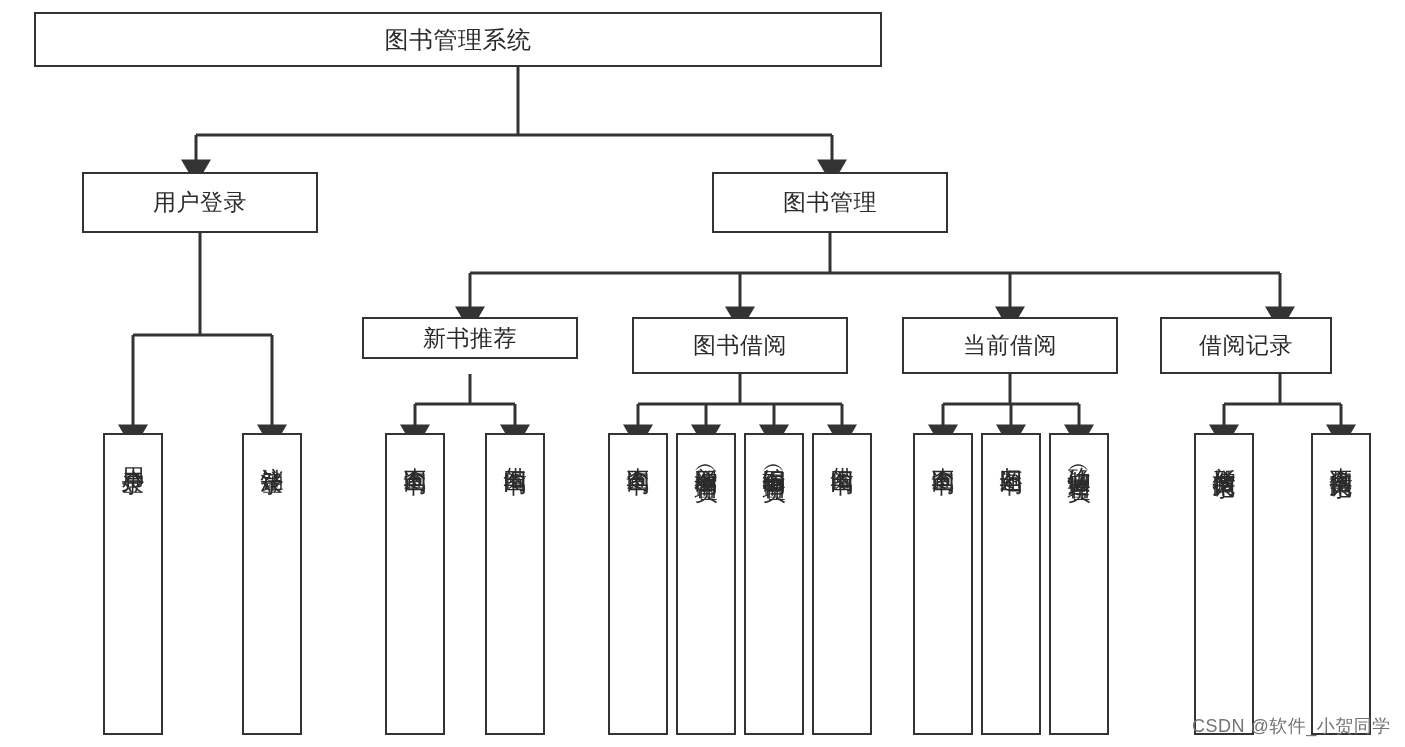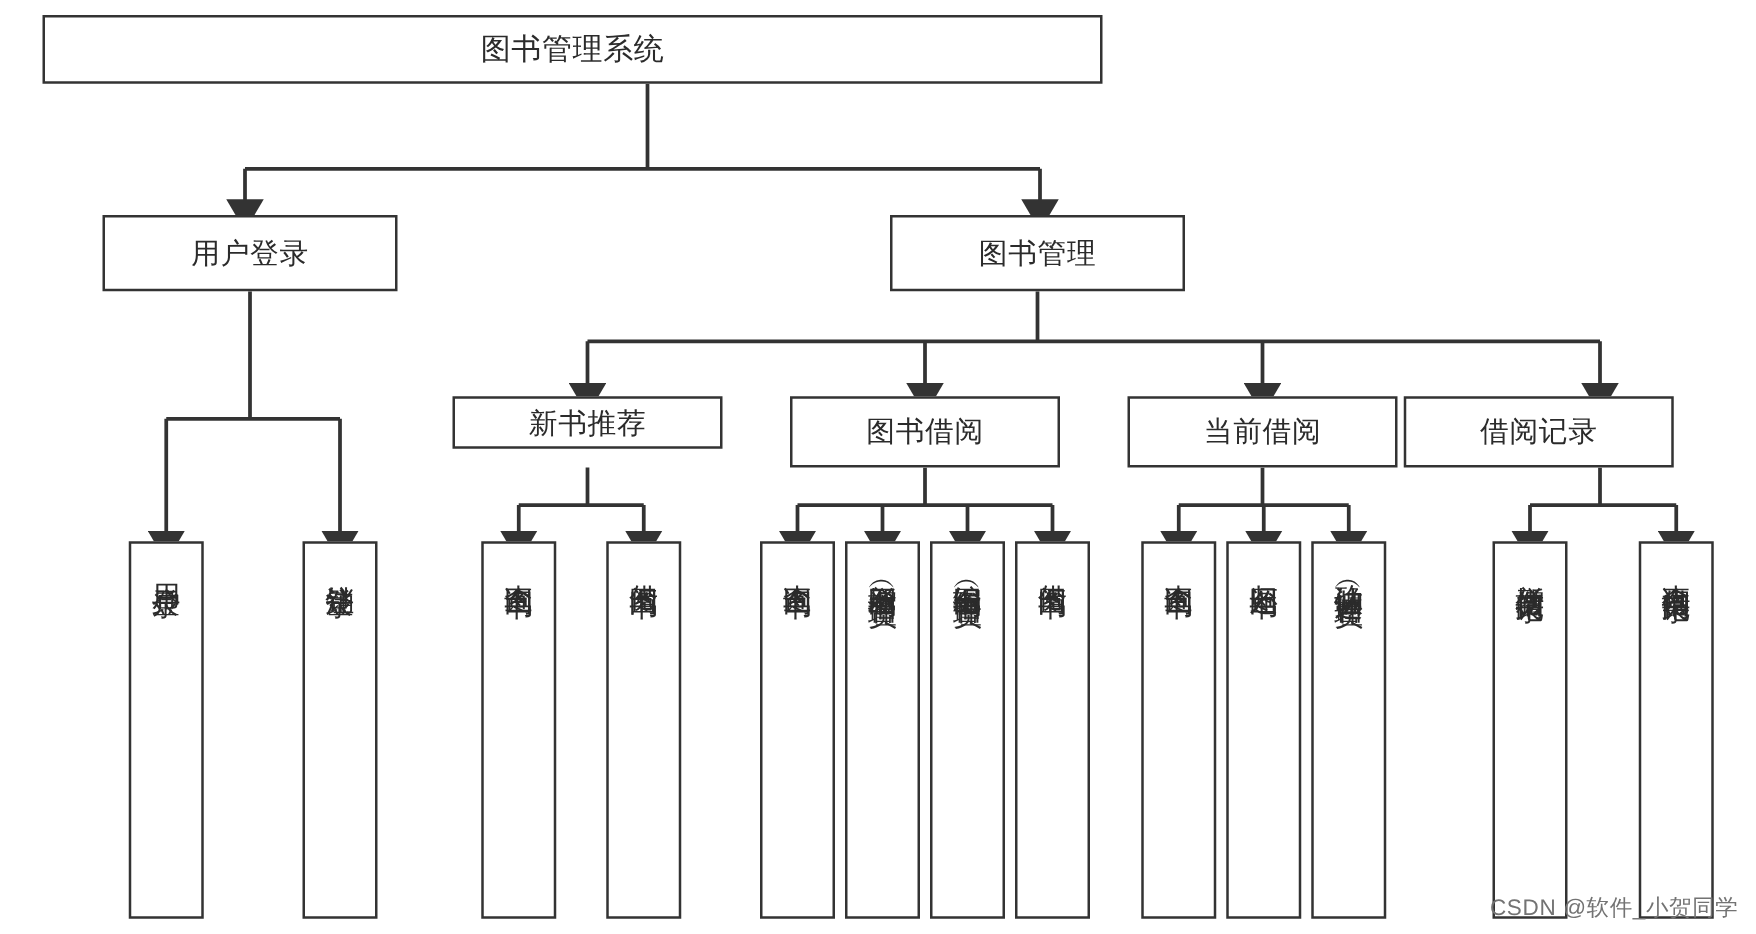--- a/index.html
+++ b/index.html
@@ -142,21 +142,21 @@
   </div>
 
   <div class="node horiz" style="left:632px; top:317px; width:216px; height:57px;">
     <span class="lbl">图书借阅</span>
   </div>
 
   <div class="node horiz" style="left:902px; top:317px; width:216px; height:57px;">
     <span class="lbl">当前借阅</span>
   </div>
 
-  <div class="node horiz" style="left:1123px; top:317px; width:216px; height:57px;">
+  <div class="node horiz" style="left:1160px; top:317px; width:172px; height:57px;">
     <span class="lbl">借阅记录</span>
   </div>
 
   <div class="node vert" style="left:103px; top:433px; width:60px; height:302px;">
     <span class="lbl">用户登录</span>
   </div>
 
   <div class="node vert" style="left:242px; top:433px; width:60px; height:302px;">
     <span class="lbl">注销登录</span>
   </div>

